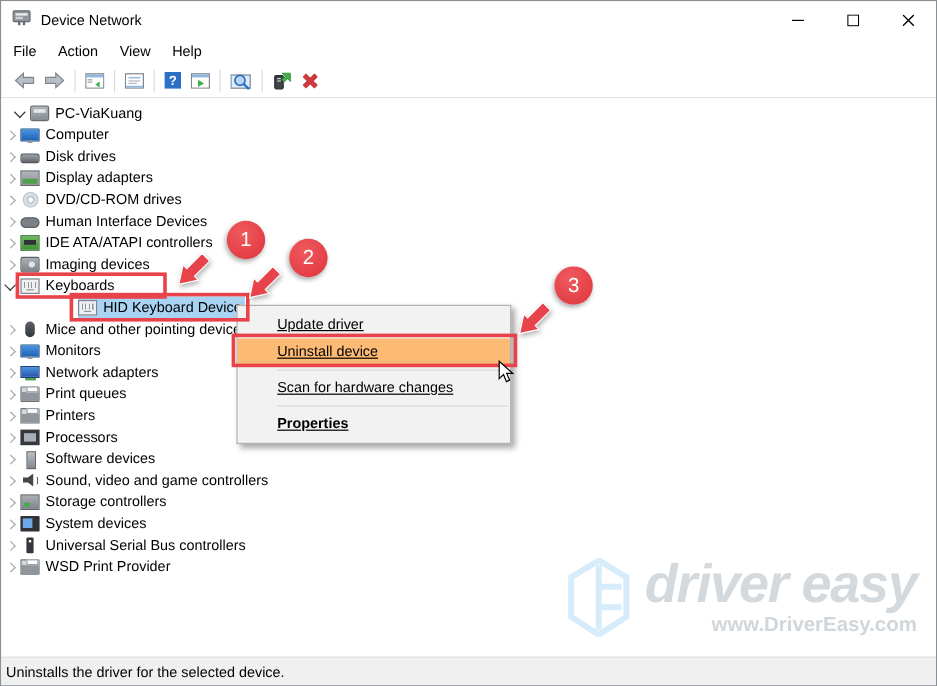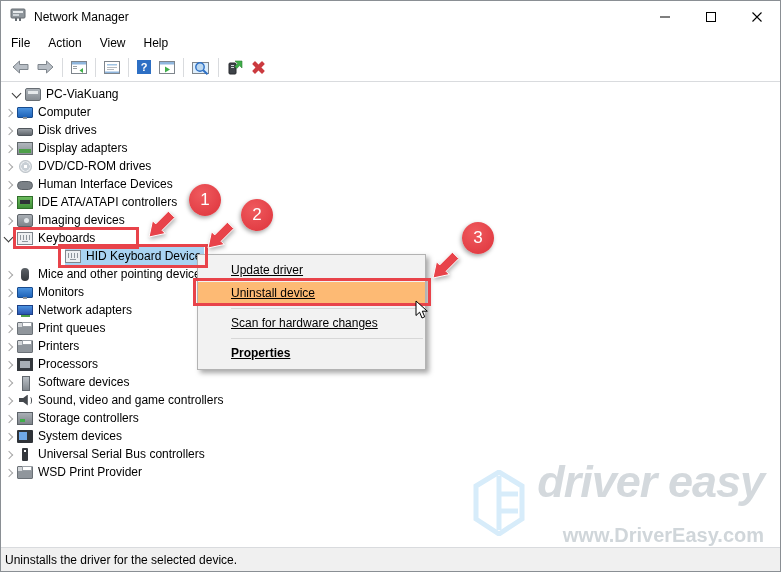--- a/index.html
+++ b/index.html
@@ -77,44 +77,44 @@
   .ctx-item.bold { font-weight:bold; }
   .ctx-sep { height:1px; background:#d7d7d7; margin:3px 2px 3px 33px; }
 
   
   .rbox { position:absolute; border:3px solid #e8434a; z-index:20; pointer-events:none; }
   .badge { position:absolute; width:32px; height:32px; border-radius:50%; background:radial-gradient(circle at 40% 32%, #ef5a5e, #e23d44 75%); color:#fff; font-size:17px; display:flex; align-items:center; justify-content:center; z-index:30; box-shadow:-1px 2px 4px rgba(0,0,0,.35); }
   .ann-arrow { position:absolute; z-index:30; filter:drop-shadow(1px 2px 2px rgba(0,0,0,.3)); }
   .cursor { position:absolute; z-index:40; }
 
   
-  .wm { position:absolute; right:16px; bottom:0; display:flex; align-items:center; gap:12px; z-index:1; }
+  .wm { position:absolute; right:16px; bottom:16px; display:flex; align-items:center; gap:12px; z-index:1; }
   .wm-txt { display:flex; flex-direction:column; align-items:flex-end; }
   .wm-brand { font-size:45px; font-style:italic; font-weight:bold; color:#d4d9dd; letter-spacing:-1px; line-height:1; }
-  .wm-url { font-size:20px; font-weight:bold; color:#d0d6da; margin-top:20px; }
+  .wm-url { font-size:17px; font-weight:bold; color:#d0d6da; margin-top:2px; }
 
   
   .statusbar { height:24px; border-top:1px solid #d9dbde; background:#f0f0f0; display:flex; align-items:center; padding-left:4px; font-size:12px; color:#000; flex:none; margin-top:auto; }
 </style>
 </head>
 <body>
 
 <div class="window">
 
   <div class="titlebar">
     <span class="app-icon">
       <svg width="16" height="15" viewBox="0 0 16 15">
           <rect x="1" y="2" width="14" height="9" rx="1" fill="#8f969c" stroke="#666c72"></rect>
           <rect x="3" y="4" width="10" height="2" fill="#e8ebed"></rect>
           <rect x="3" y="7" width="6" height="2" fill="#cfd4d8"></rect>
           <rect x="5" y="11" width="2" height="3" fill="#666c72"></rect>
           <rect x="9" y="11" width="2" height="3" fill="#666c72"></rect>
         </svg>
     </span>
-    <span class="title">Network Manager</span>
+    <span class="title">Device Network</span>
     <div class="win-controls">
       <div class="wbtn">
           <svg width="10" height="10">
             <rect y="4.5" width="10" height="1" fill="#000"></rect>
           </svg>
         </div>
       <div class="wbtn">
           <svg width="10" height="10">
             <rect x="0.5" y="0.5" width="9" height="9" fill="none" stroke="#000"></rect>
           </svg>

